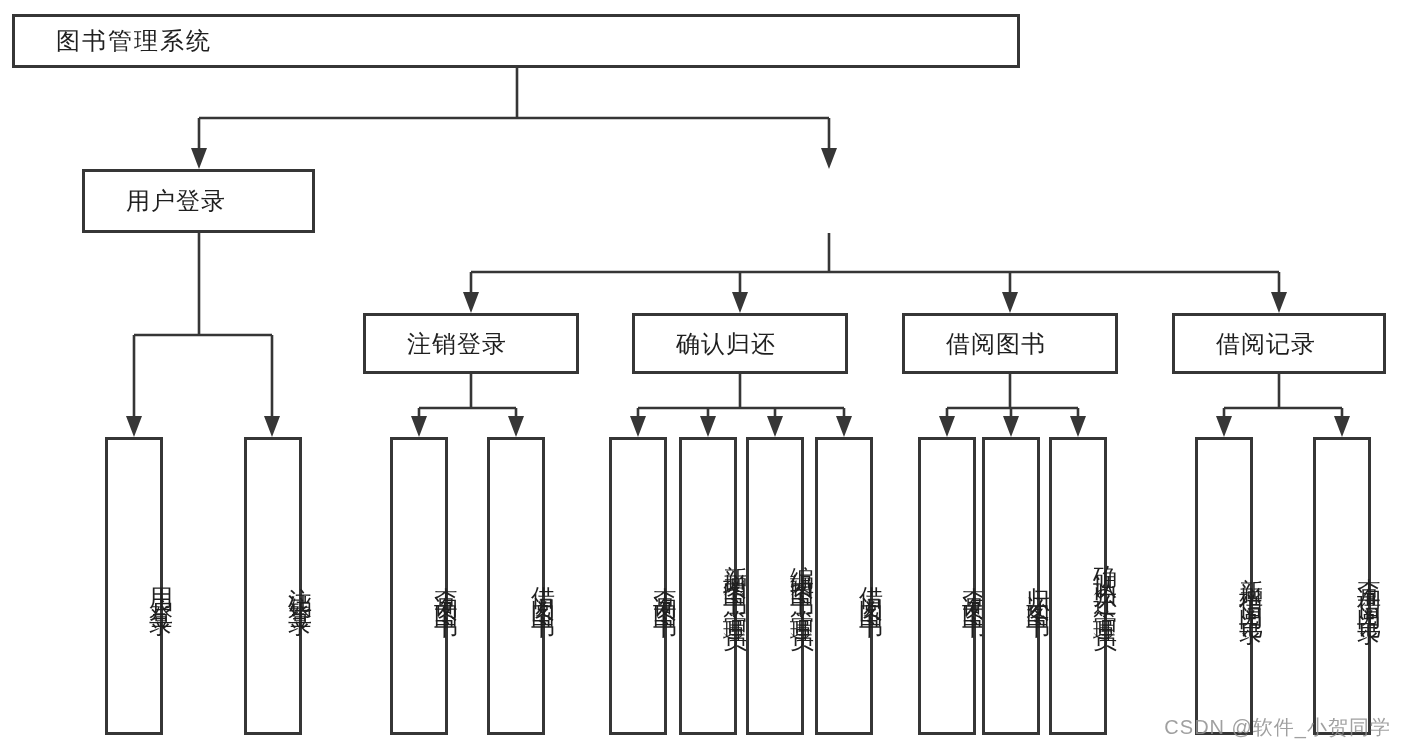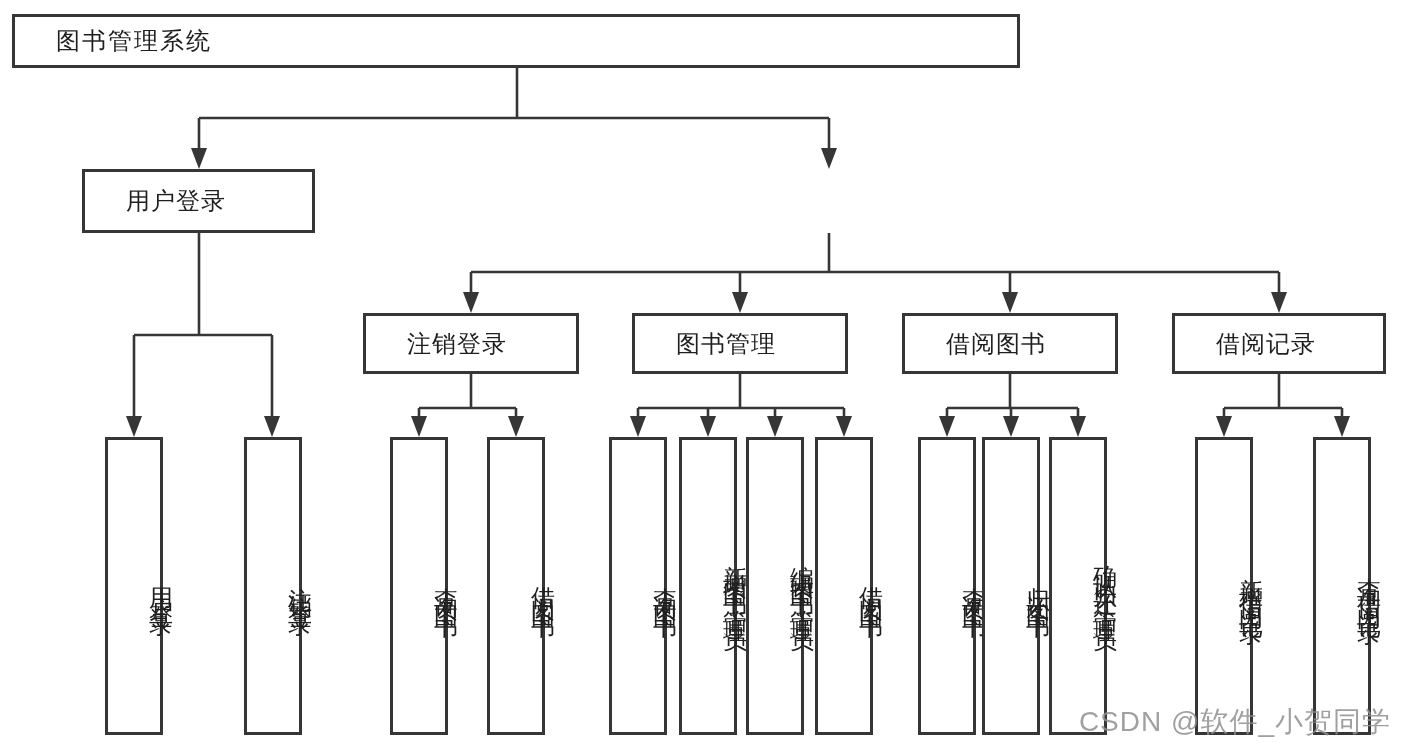--- a/index.html
+++ b/index.html
@@ -65,21 +65,21 @@
     text-orientation:mixed;
     font-size:24px;
     letter-spacing:9px;
     line-height:1;
     white-space:nowrap;
   }
   .watermark{
     position:absolute;
     right:14px;
     bottom:6px;
-    font-size:28px;
+    font-size:20px;
     color:var(--watermark);
     opacity:.85;
     white-space:nowrap;
     letter-spacing:1px;
   }
 </style>
 </head>
 <body>
 
 <div class="canvas">
@@ -111,21 +111,21 @@
   </div>
 
   <div class="box h" style="left:82px;top:169px;width:233px;height:64px">
     <span class="lbl">用户登录</span>
   </div>
 
   <div class="box h" style="left:363px;top:313px;width:216px;height:61px">
     <span class="lbl">注销登录</span>
   </div>
   <div class="box h" style="left:632px;top:313px;width:216px;height:61px">
-    <span class="lbl">图书管理</span>
+    <span class="lbl">确认归还</span>
   </div>
   <div class="box h" style="left:902px;top:313px;width:216px;height:61px">
     <span class="lbl">借阅图书</span>
   </div>
   <div class="box h" style="left:1172px;top:313px;width:214px;height:61px">
     <span class="lbl">借阅记录</span>
   </div>
 
   <div class="box v" style="left:105px;top:437px">
     <span class="lbl">用户登录</span>

